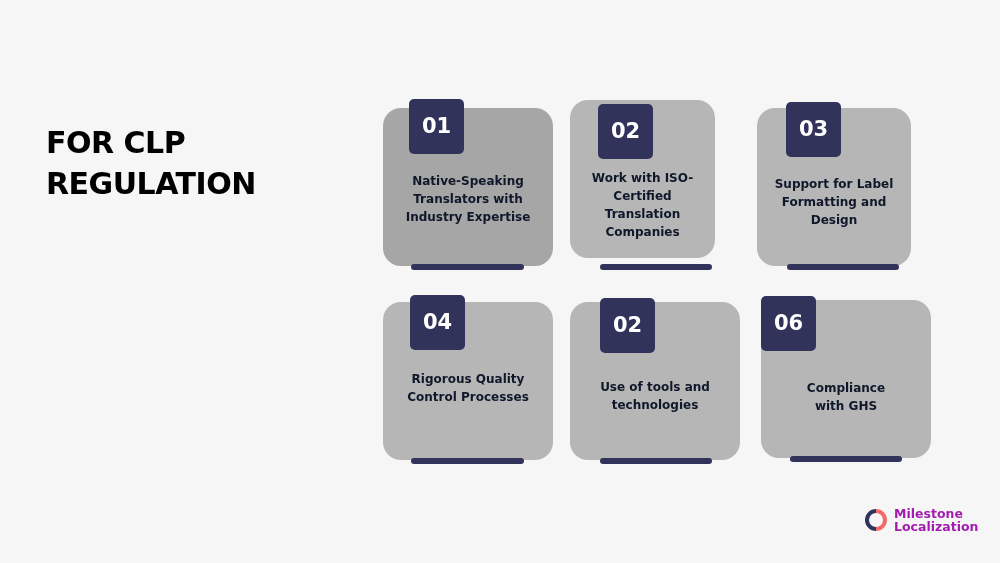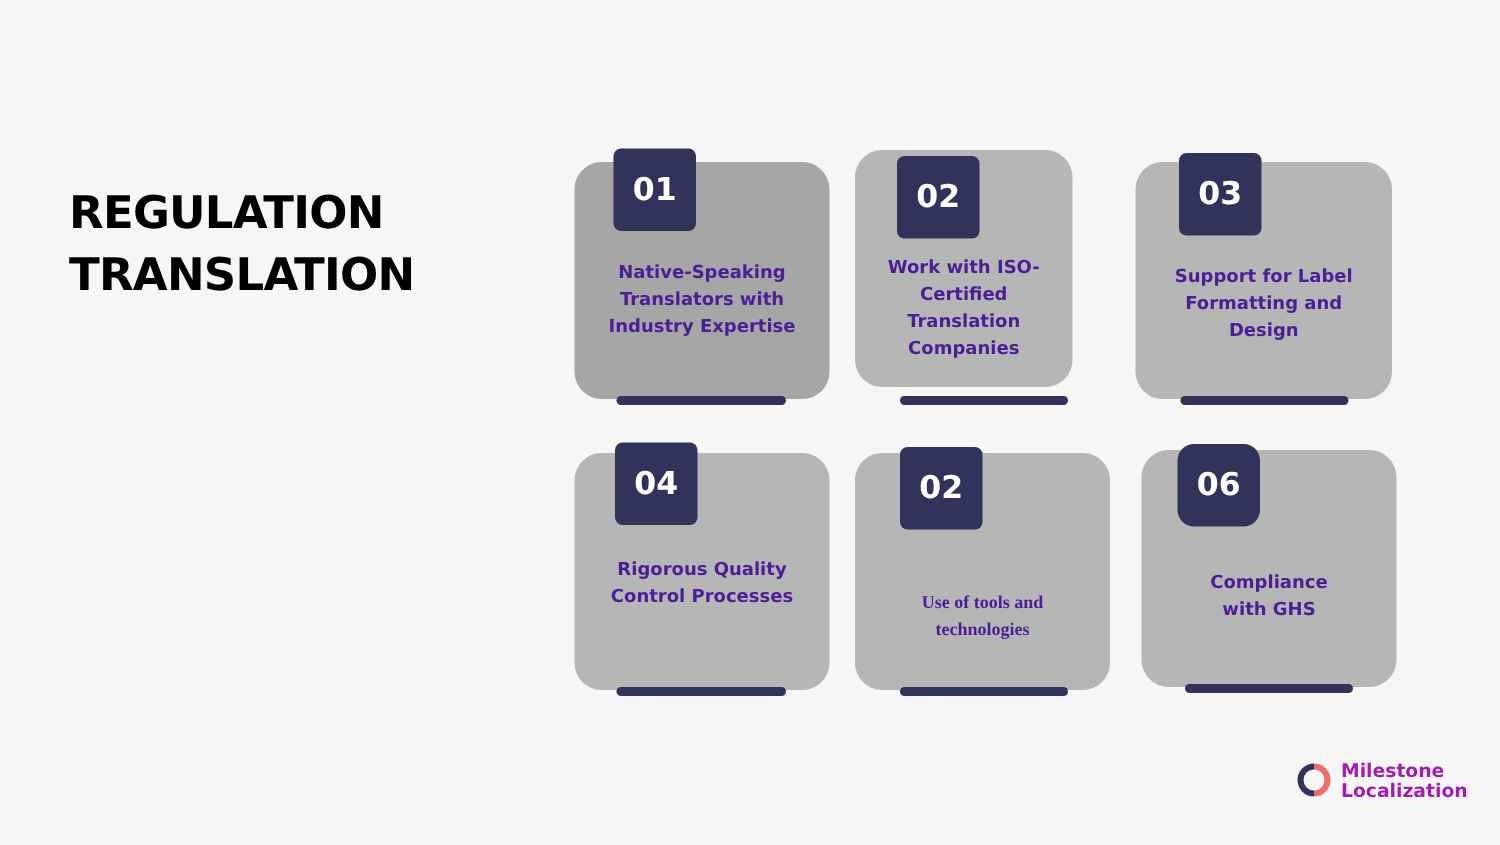--- a/index.html
+++ b/index.html
@@ -38,21 +38,21 @@
     .card.active { background: #a5a6a5; }
     .card-text {
       position: absolute;
       left: 0;
       right: 0;
       text-align: center;
       font-family: "DejaVu Sans", "Liberation Sans", sans-serif;
       font-weight: bold;
       font-size: 12px;
       line-height: 18px;
-      color: #4c1d95;
+      color: #0f172a;
       padding: 0 14px;
       box-sizing: border-box;
     }
     .badge {
       position: absolute;
       width: 55px;
       height: 55px;
       background: #31335a;
       border-radius: 5px;
       color: #ffffff;
@@ -86,58 +86,58 @@
       font-size: 12.5px;
       line-height: 13px;
       color: #a21caf;
     }
     .logo-text span { display: block; white-space: nowrap; }
   </style>
 </head>
 <body>
 
 <h1 class="title">
+  <span class="line">FOR CLP</span>
   <span class="line">REGULATION</span>
-  <span class="line">TRANSLATION</span>
 </h1>
 
 <div class="card active" style="left:383px; top:108px; width:170px; height:158px;">
   <div class="card-text" style="top:64px;">Native-Speaking Translators with Industry Expertise</div>
 </div>
 <div class="badge" style="left:409px; top:99px;">01</div>
 <div class="bar" style="left:411px; top:264px; width:113px;"></div>
 
 <div class="card" style="left:570px; top:100px; width:145px; height:158px;">
   <div class="card-text" style="top:69px;">Work with ISO-Certified Translation Companies</div>
 </div>
 <div class="badge" style="left:598px; top:104px;">02</div>
 <div class="bar" style="left:600px; top:264px; width:112px;"></div>
 
-<div class="card" style="left:757px; top:108px; width:171px; height:158px;">
+<div class="card" style="left:757px; top:108px; width:154px; height:158px;">
   <div class="card-text" style="top:67px;">Support for Label Formatting and Design</div>
 </div>
 <div class="badge" style="left:786px; top:102px;">03</div>
 <div class="bar" style="left:787px; top:264px; width:112px;"></div>
 
 <div class="card" style="left:383px; top:302px; width:170px; height:158px;">
   <div class="card-text" style="top:68px;">Rigorous Quality Control Processes</div>
 </div>
 <div class="badge" style="left:410px; top:295px;">04</div>
 <div class="bar" style="left:411px; top:458px; width:113px;"></div>
 
 <div class="card" style="left:570px; top:302px; width:170px; height:158px;">
-  <div class="card-text" style="top:90px;font-family:Liberation Serif, serif;">Use of tools and technologies</div>
+  <div class="card-text" style="top:76px;">Use of tools and technologies</div>
 </div>
 <div class="badge" style="left:600px; top:298px;">02</div>
 <div class="bar" style="left:600px; top:458px; width:112px;"></div>
 
 <div class="card" style="left:761px; top:300px; width:170px; height:158px;">
   <div class="card-text" style="top:79px; padding:0 38px;">Compliance with GHS</div>
 </div>
-<div class="badge" style="left:785px; top:296px;border-radius:11px;">06</div>
+<div class="badge" style="left:761px; top:296px;">06</div>
 <div class="bar" style="left:790px; top:456px; width:112px;"></div>
 
 <div class="logo">
   <svg class="logo-mark" viewBox="0 0 24 24">
     <path d="M12 3 A9 9 0 0 0 12 21" fill="none" stroke="#31335a" stroke-width="4"></path>
     <path d="M12 3 A9 9 0 0 1 12 21" fill="none" stroke="#f26b6b" stroke-width="4"></path>
   </svg>
   <div class="logo-text">
     <span>Milestone</span>
     <span>Localization</span>

